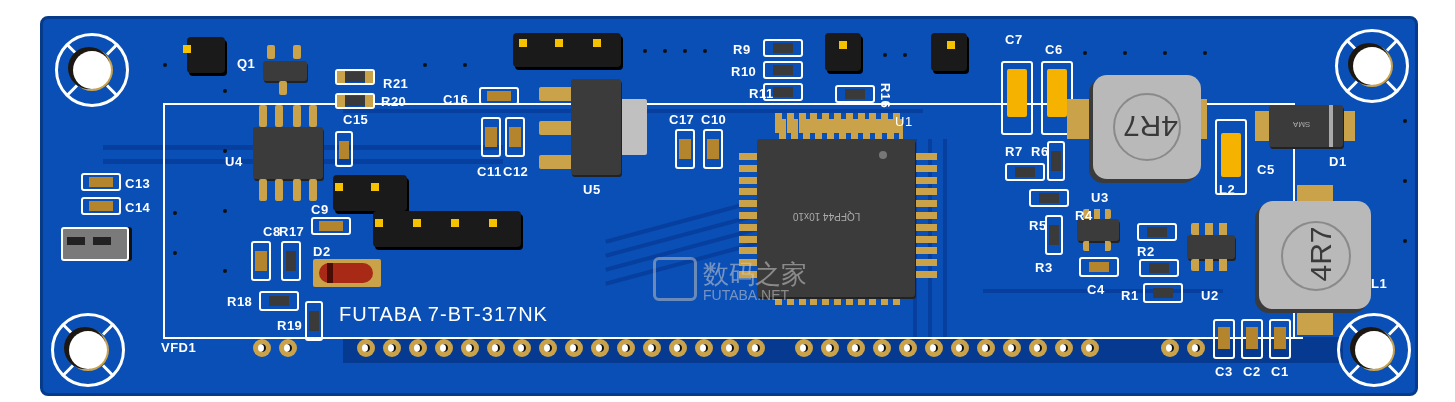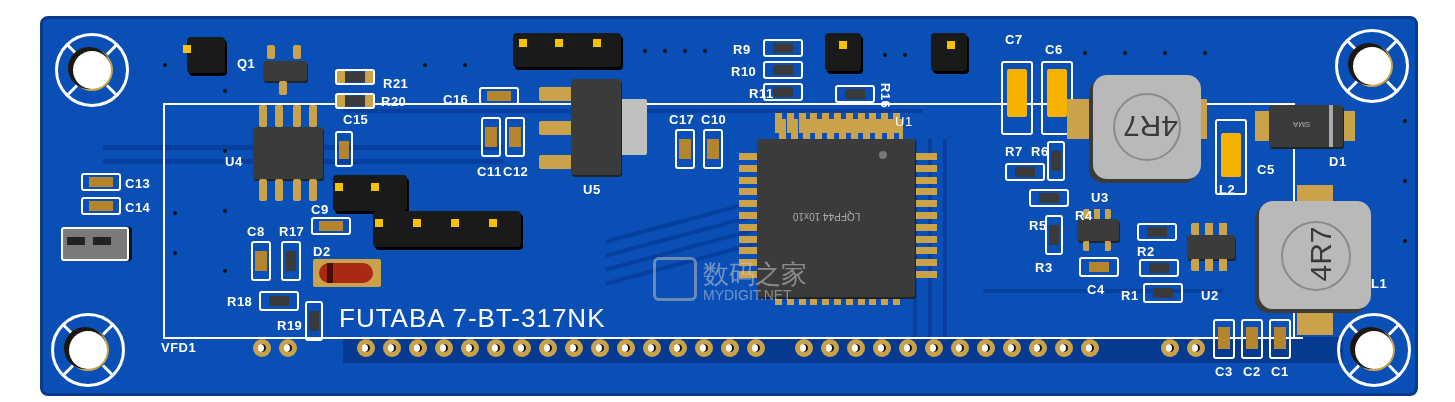--- a/index.html
+++ b/index.html
@@ -158,21 +158,21 @@
   <div class="smd" style="left:38px;top:178px;width:40px;height:18px;">
       <div class="bodyc" style="left:6px;top:2px;width:24px;height:10px;"></div>
     </div>
   <span class="lbl" style="left:82px;top:182px;">C14</span>
 
   <span class="lbl" style="left:268px;top:184px;">C9</span>
   <div class="smd" style="left:268px;top:198px;width:40px;height:18px;">
       <div class="bodyc" style="left:6px;top:2px;width:24px;height:10px;"></div>
     </div>
 
-  <span class="lbl" style="left:204px;top:206px;">C8</span>
+  <span class="lbl" style="left:220px;top:206px;">C8</span>
   <div class="smd" style="left:208px;top:222px;width:20px;height:40px;">
       <div class="bodyc" style="left:2px;top:8px;width:12px;height:20px;"></div>
     </div>
   <span class="lbl" style="left:236px;top:206px;">R17</span>
   <div class="smd" style="left:238px;top:222px;width:20px;height:40px;">
       <div class="body" style="left:3px;top:8px;width:10px;height:20px;"></div>
     </div>
 
   <span class="lbl" style="left:270px;top:226px;">D2</span>
   <div class="abs" style="left:270px;top:240px;width:68px;height:28px;background:#c9a24a;border-radius:2px;">
@@ -332,27 +332,27 @@
   <div class="smd" style="left:1198px;top:300px;width:22px;height:40px;">
       <div class="bodyc" style="left:3px;top:6px;width:12px;height:22px;"></div>
     </div>
   <div class="smd" style="left:1226px;top:300px;width:22px;height:40px;">
       <div class="bodyc" style="left:3px;top:6px;width:12px;height:22px;"></div>
     </div>
   <span class="lbl" style="left:1172px;top:346px;">C3</span>
   <span class="lbl" style="left:1200px;top:346px;">C2</span>
   <span class="lbl" style="left:1228px;top:346px;">C1</span>
 
-  <span class="abs" style="left:296px;top:284px;color:#fff;font-size:26px;letter-spacing:1px;white-space:nowrap;">FUTABA 7-BT-317NK</span>
+  <span class="abs" style="left:296px;top:284px;color:#fff;font-size:20px;letter-spacing:1px;white-space:nowrap;">FUTABA 7-BT-317NK</span>
   <span class="lbl" style="left:118px;top:322px;">VFD1</span>
 
   <div class="abs" style="left:610px;top:238px;opacity:0.55;">
     <div class="abs" style="left:0;top:0;width:44px;height:44px;border:3px solid #bbb;border-radius:6px;box-sizing:border-box;"></div>
     <span class="abs" style="left:50px;top:0;color:#ccc;font-size:26px;white-space:nowrap;">数码之家</span>
-    <span class="abs" style="left:50px;top:30px;color:#ccc;font-size:14px;white-space:nowrap;">MYDIGIT.NET</span>
+    <span class="abs" style="left:50px;top:30px;color:#ccc;font-size:14px;white-space:nowrap;">FUTABA.NET</span>
   </div>
 
   <div class="tht" style="left:210px;top:320px;"></div>
   <div class="tht" style="left:236px;top:320px;"></div>
 
   <div class="tht" style="left:314px;top:320px;"></div>
   <div class="tht" style="left:340px;top:320px;"></div>
   <div class="tht" style="left:366px;top:320px;"></div>
   <div class="tht" style="left:392px;top:320px;"></div>
   <div class="tht" style="left:418px;top:320px;"></div>

